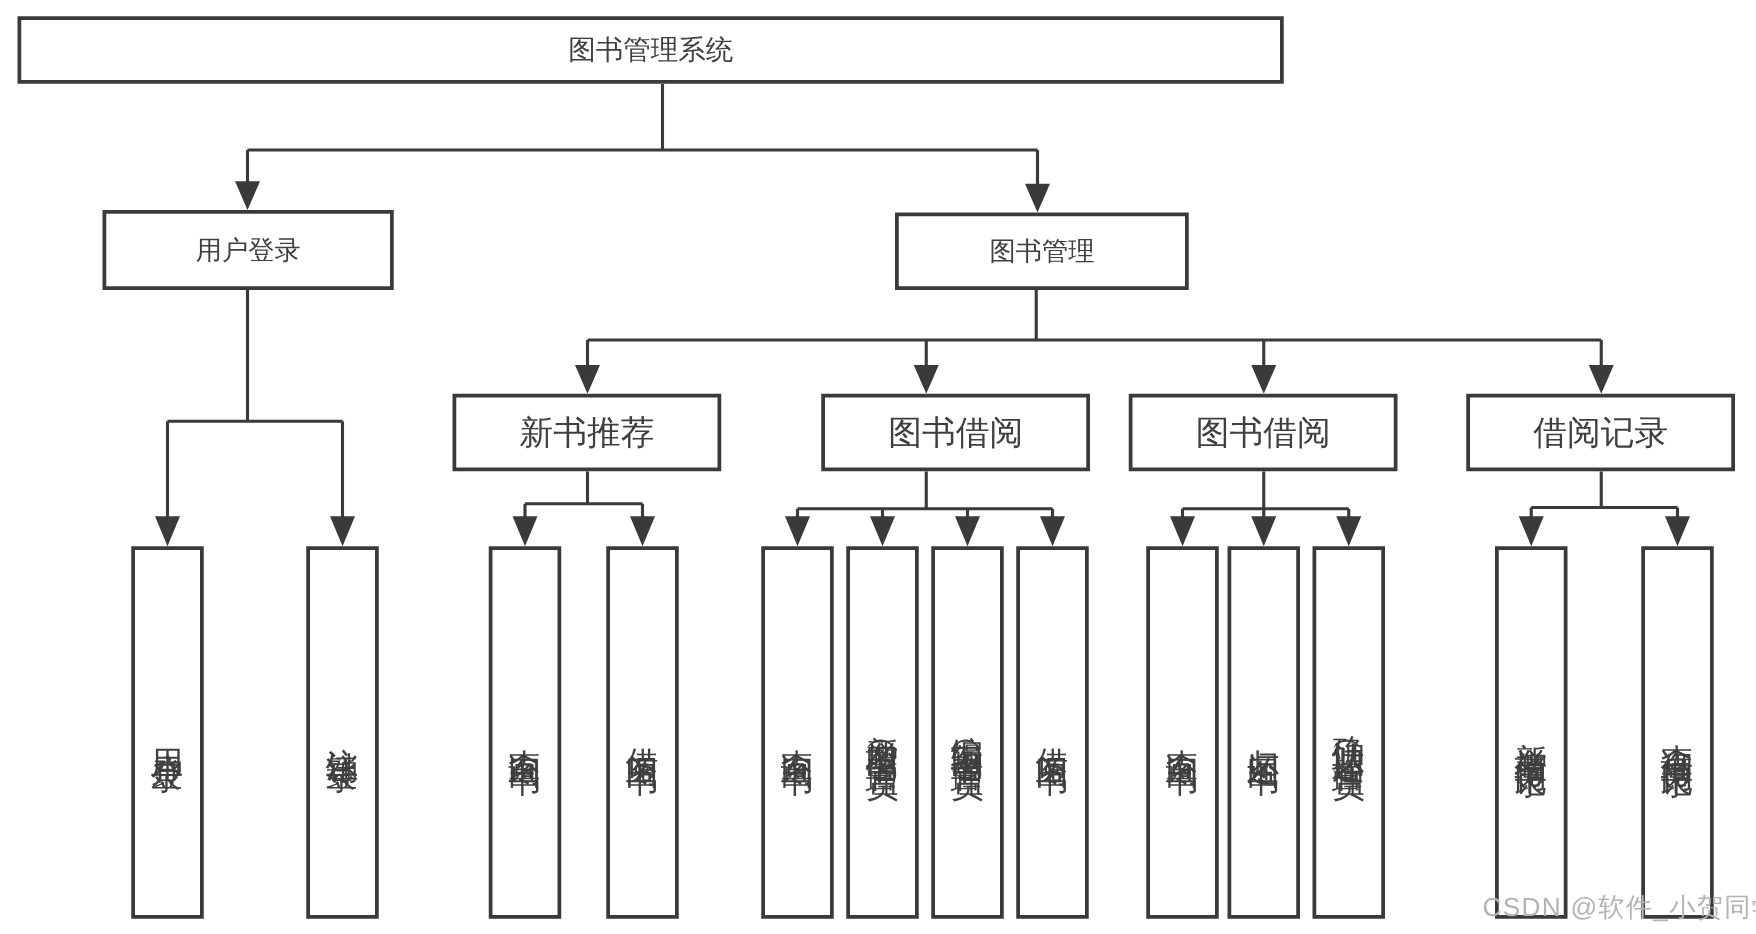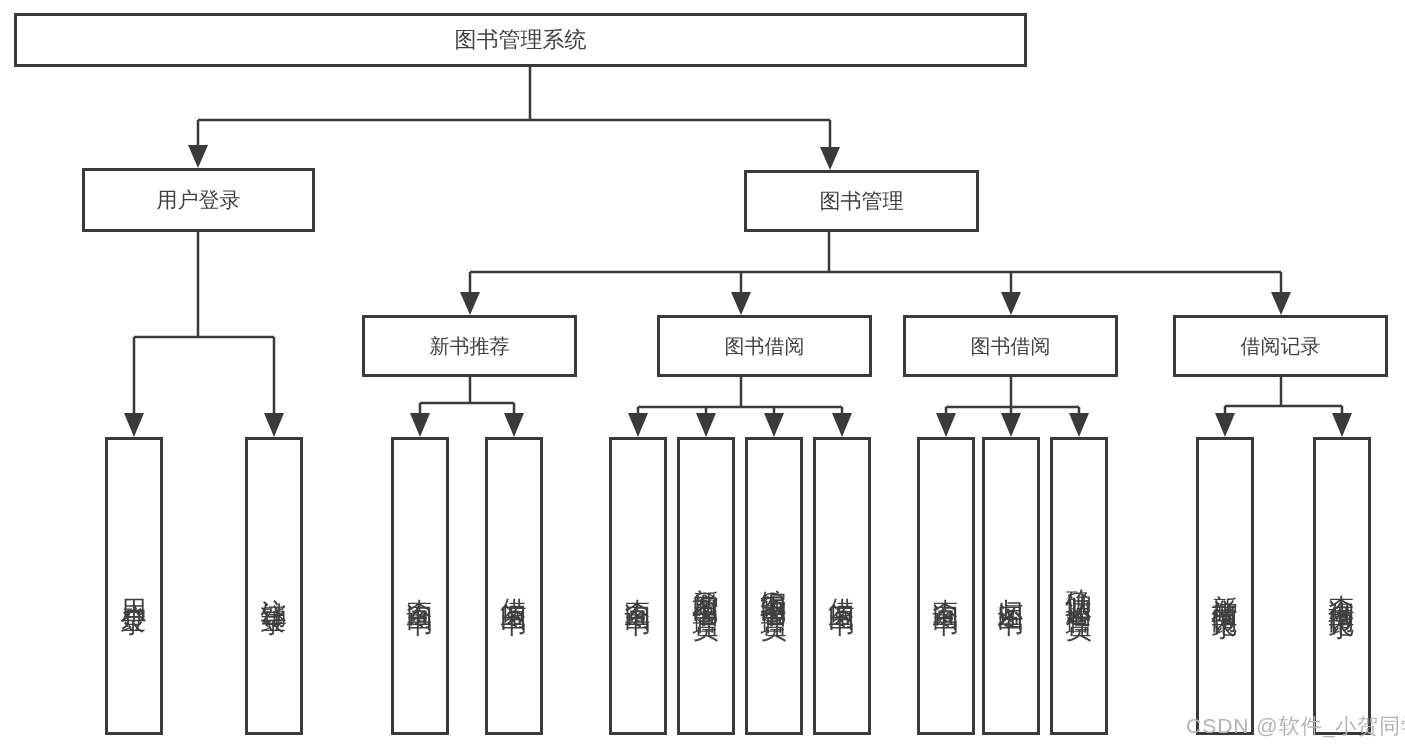--- a/index.html
+++ b/index.html
@@ -29,22 +29,22 @@
     color: #3f3f3f;
     display: flex;
     align-items: center;
     justify-content: center;
     z-index: 2;
     text-align: center;
   }
   .n-root   { left: 14px;  top: 13px;  width: 1013px; height: 54px; font-size: 22px; }
   .n-l2     { font-size: 21px; }
   .n-login  { left: 82px;  top: 168px; width: 233px; height: 64px; }
-  .n-bmgmt  { left: 744px; top: 170px; width: 235px; height: 62px; }
-  .n-l3     { top: 315px; width: 215px; height: 62px; font-size: 20px; }
+  .n-bmgmt  { left: 716px; top: 170px; width: 235px; height: 62px; }
+  .n-l3     { top: 315px; width: 215px; height: 62px; font-size: 27px; }
   .n-l3-1   { left: 362px; }
   .n-l3-2   { left: 633px; margin-left: 24px; }
   .n-l3-3   { left: 903px; }
   .n-l3-4   { left: 1173px; }
   .leaf {
     top: 437px;
     width: 58px;
     height: 298px;
     font-size: 26px;
     line-height: 1.0;

